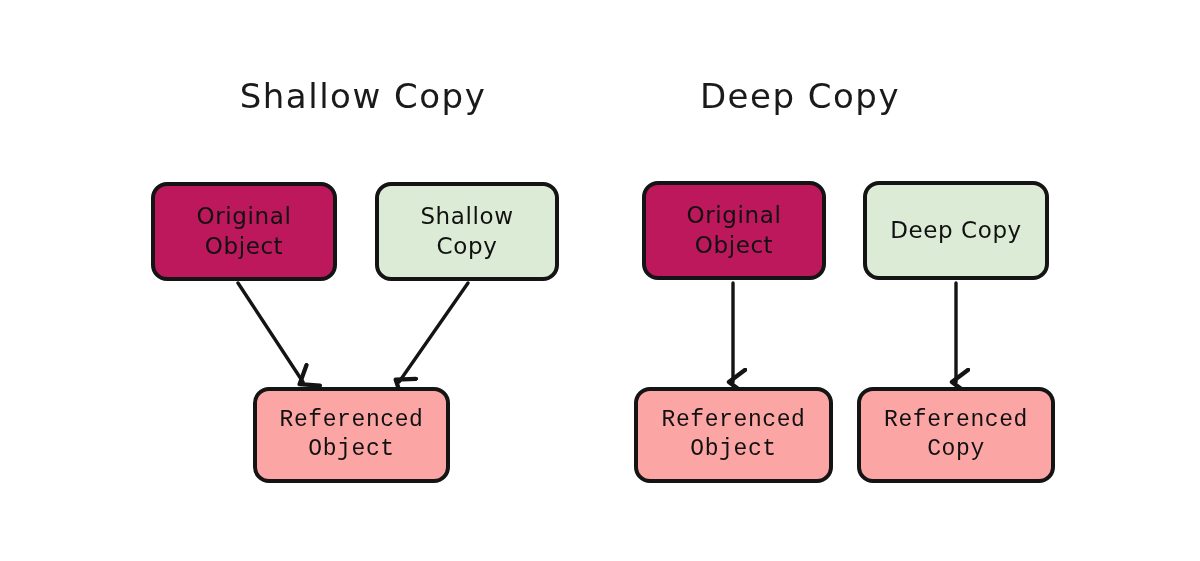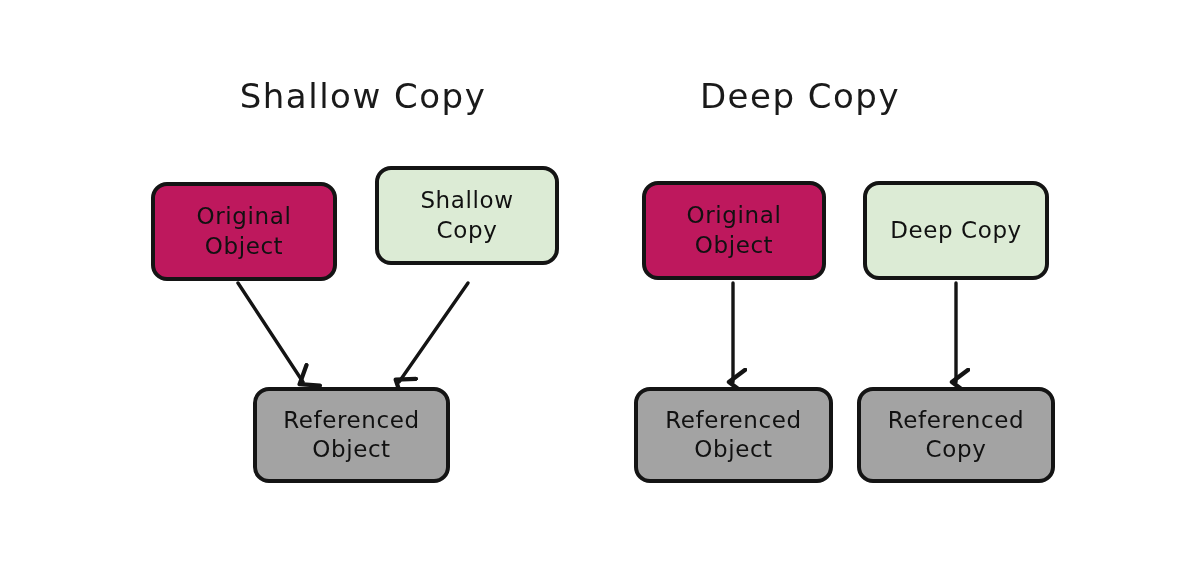--- a/index.html
+++ b/index.html
@@ -47,21 +47,21 @@
     line-height: 1.28;
     letter-spacing: 0.6px;
     border: 4px solid #141414;
     border-radius: 16px;
     padding: 4px 8px;
     white-space: pre-line;
   }
 
   .node.pink   { background: #be185d; }
   .node.green  { background: #dcebd5; }
-  .node.yellow { background: #a3a3a3; }
+  .node.yellow { background: #fca5a5; font-family: Liberation Mono, monospace; }
 
   .edge-layer {
     position: absolute;
     inset: 0;
     pointer-events: none;
   }
 </style>
 </head>
 <body>
 
@@ -81,21 +81,21 @@
     <path d="M238,283 L303,382" stroke="#141414" stroke-width="3.4" fill="none" stroke-linecap="round" marker-end="url(#arrowhead)"></path>
     <path d="M468,283 L399,382" stroke="#141414" stroke-width="3.4" fill="none" stroke-linecap="round" marker-end="url(#arrowhead)"></path>
 
     <path d="M733,283 L733,382" stroke="#141414" stroke-width="3.4" fill="none" stroke-linecap="round" marker-end="url(#arrowhead)"></path>
     <path d="M956,283 L956,382" stroke="#141414" stroke-width="3.4" fill="none" stroke-linecap="round" marker-end="url(#arrowhead)"></path>
   </svg>
 
   <div class="node pink" style="left:151px; top:182px; width:186px; height:99px;">Original
 Object</div>
 
-  <div class="node green" style="left:375px; top:166px; width:184px; height:99px;">Shallow
+  <div class="node green" style="left:375px; top:182px; width:184px; height:99px;">Shallow
 Copy</div>
 
   <div class="node yellow" style="left:253px; top:387px; width:197px; height:96px;">Referenced
 Object</div>
 
   <div class="node pink" style="left:642px; top:181px; width:184px; height:99px;">Original
 Object</div>
 
   <div class="node green" style="left:863px; top:181px; width:186px; height:99px;">Deep Copy</div>
 

